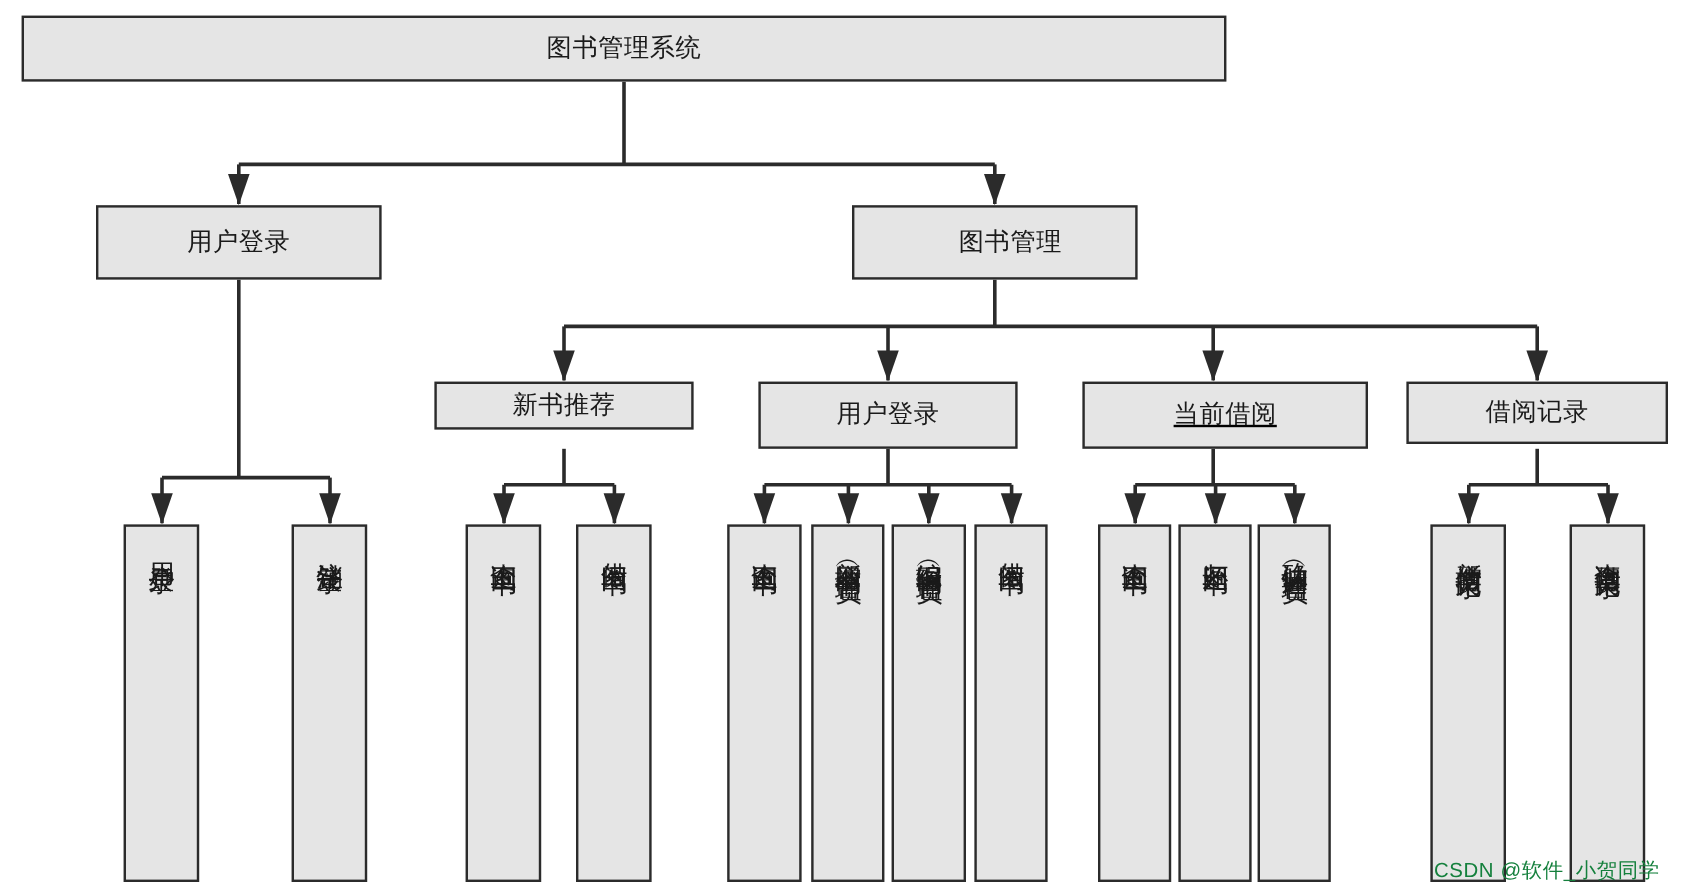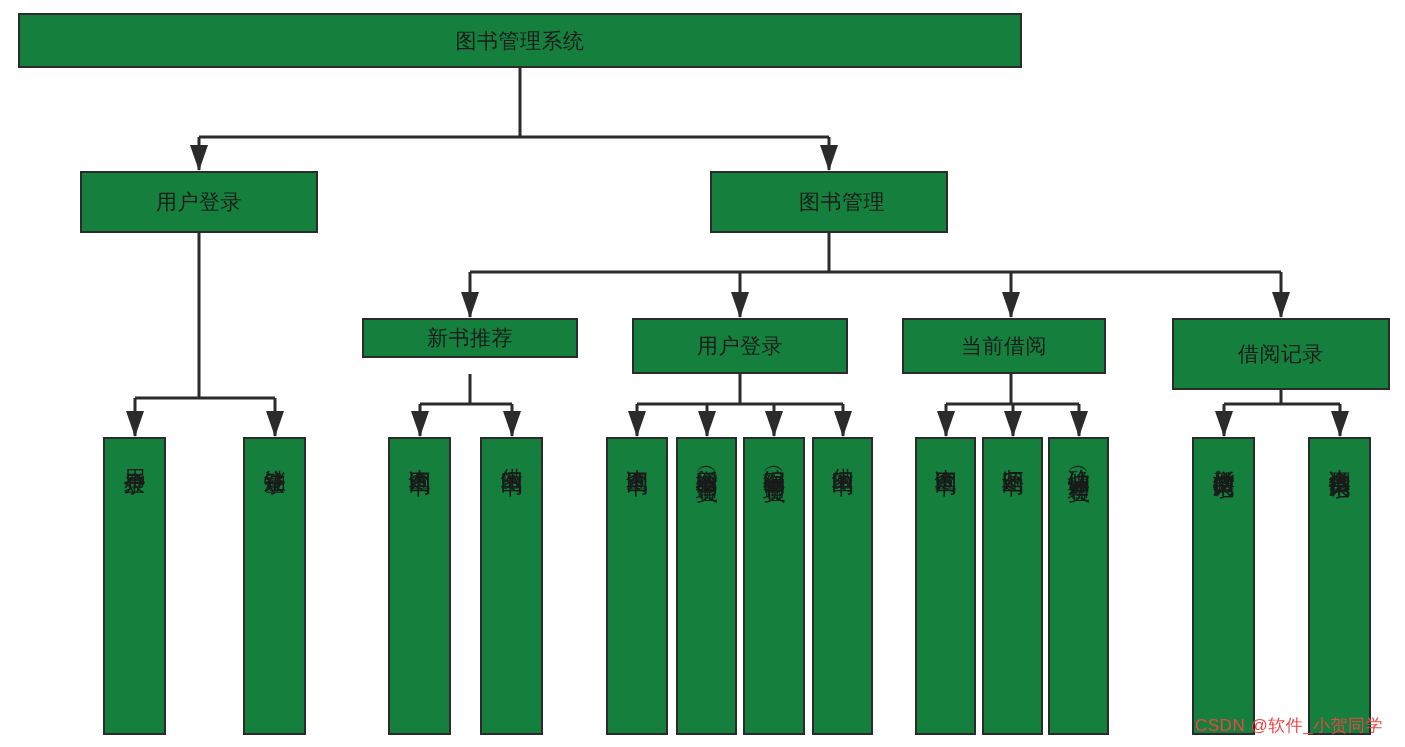--- a/index.html
+++ b/index.html
@@ -24,21 +24,21 @@
     position: absolute;
     left: 0;
     top: 0;
     width: 1405px;
     height: 747px;
   }
   .node-box {
     position: absolute;
     box-sizing: border-box;
     border: 2px solid #2b2b2b;
-    background: #15803d;
+    background: #e5e5e5;
     display: flex;
     align-items: center;
     justify-content: center;
     overflow: hidden;
   }
   .node-label {
     color: #1a1a1a;
     text-align: center;
     line-height: 1.12;
     white-space: nowrap;
@@ -54,21 +54,21 @@
   }
   .node-box.vertical .node-label {
     writing-mode: vertical-rl;
     text-orientation: upright;
     font-size: 22px;
     letter-spacing: 2px;
     white-space: nowrap;
   }
   .watermark {
     position: absolute;
-    color: #ef4444;
+    color: #15803d;
     font-size: 17px;
     letter-spacing: 0.5px;
     white-space: nowrap;
     user-select: none;
   }
 </style>
 </head>
 <body>
 
 <div id="diagram-root">
@@ -135,24 +135,24 @@
       </div>
       <div class="node-box horizontal" style="left: 710px; top: 171px; width: 238px; height: 62px; border-color: rgb(43, 43, 43);">
         <span class="node-label" style="color: rgb(26, 26, 26); margin-left: 26px;">图书管理</span>
       </div>
       <div class="node-box horizontal" style="left: 362px; top: 318px; width: 216px; height: 40px; border-color: rgb(43, 43, 43);">
         <span class="node-label" style="color: rgb(26, 26, 26);">新书推荐</span>
       </div>
       <div class="node-box horizontal" style="left: 632px; top: 318px; width: 216px; height: 56px; border-color: rgb(43, 43, 43);">
         <span class="node-label" style="color: rgb(26, 26, 26);">用户登录</span>
       </div>
-      <div class="node-box horizontal" style="left: 902px; top: 318px; width: 204px; height: 56px; border-color: rgb(43, 43, 43);">
+      <div class="node-box horizontal" style="left: 902px; top: 318px; width: 238px; height: 56px; border-color: rgb(43, 43, 43); text-decoration: underline;">
         <span class="node-label" style="color: rgb(26, 26, 26);">当前借阅</span>
       </div>
-      <div class="node-box horizontal" style="left: 1172px; top: 318px; width: 218px; height: 72px; border-color: rgb(43, 43, 43);">
+      <div class="node-box horizontal" style="left: 1172px; top: 318px; width: 218px; height: 52px; border-color: rgb(43, 43, 43);">
         <span class="node-label" style="color: rgb(26, 26, 26);">借阅记录</span>
       </div>
       <div class="node-box vertical" style="left: 103px; top: 437px; width: 63px; height: 298px; border-color: rgb(43, 43, 43);">
         <span class="node-label" style="color: rgb(26, 26, 26);">用户登录</span>
       </div>
       <div class="node-box vertical" style="left: 243px; top: 437px; width: 63px; height: 298px; border-color: rgb(43, 43, 43);">
         <span class="node-label" style="color: rgb(26, 26, 26);">注销登录</span>
       </div>
       <div class="node-box vertical" style="left: 388px; top: 437px; width: 63px; height: 298px; border-color: rgb(43, 43, 43);">
         <span class="node-label" style="color: rgb(26, 26, 26);">查询图书</span>

